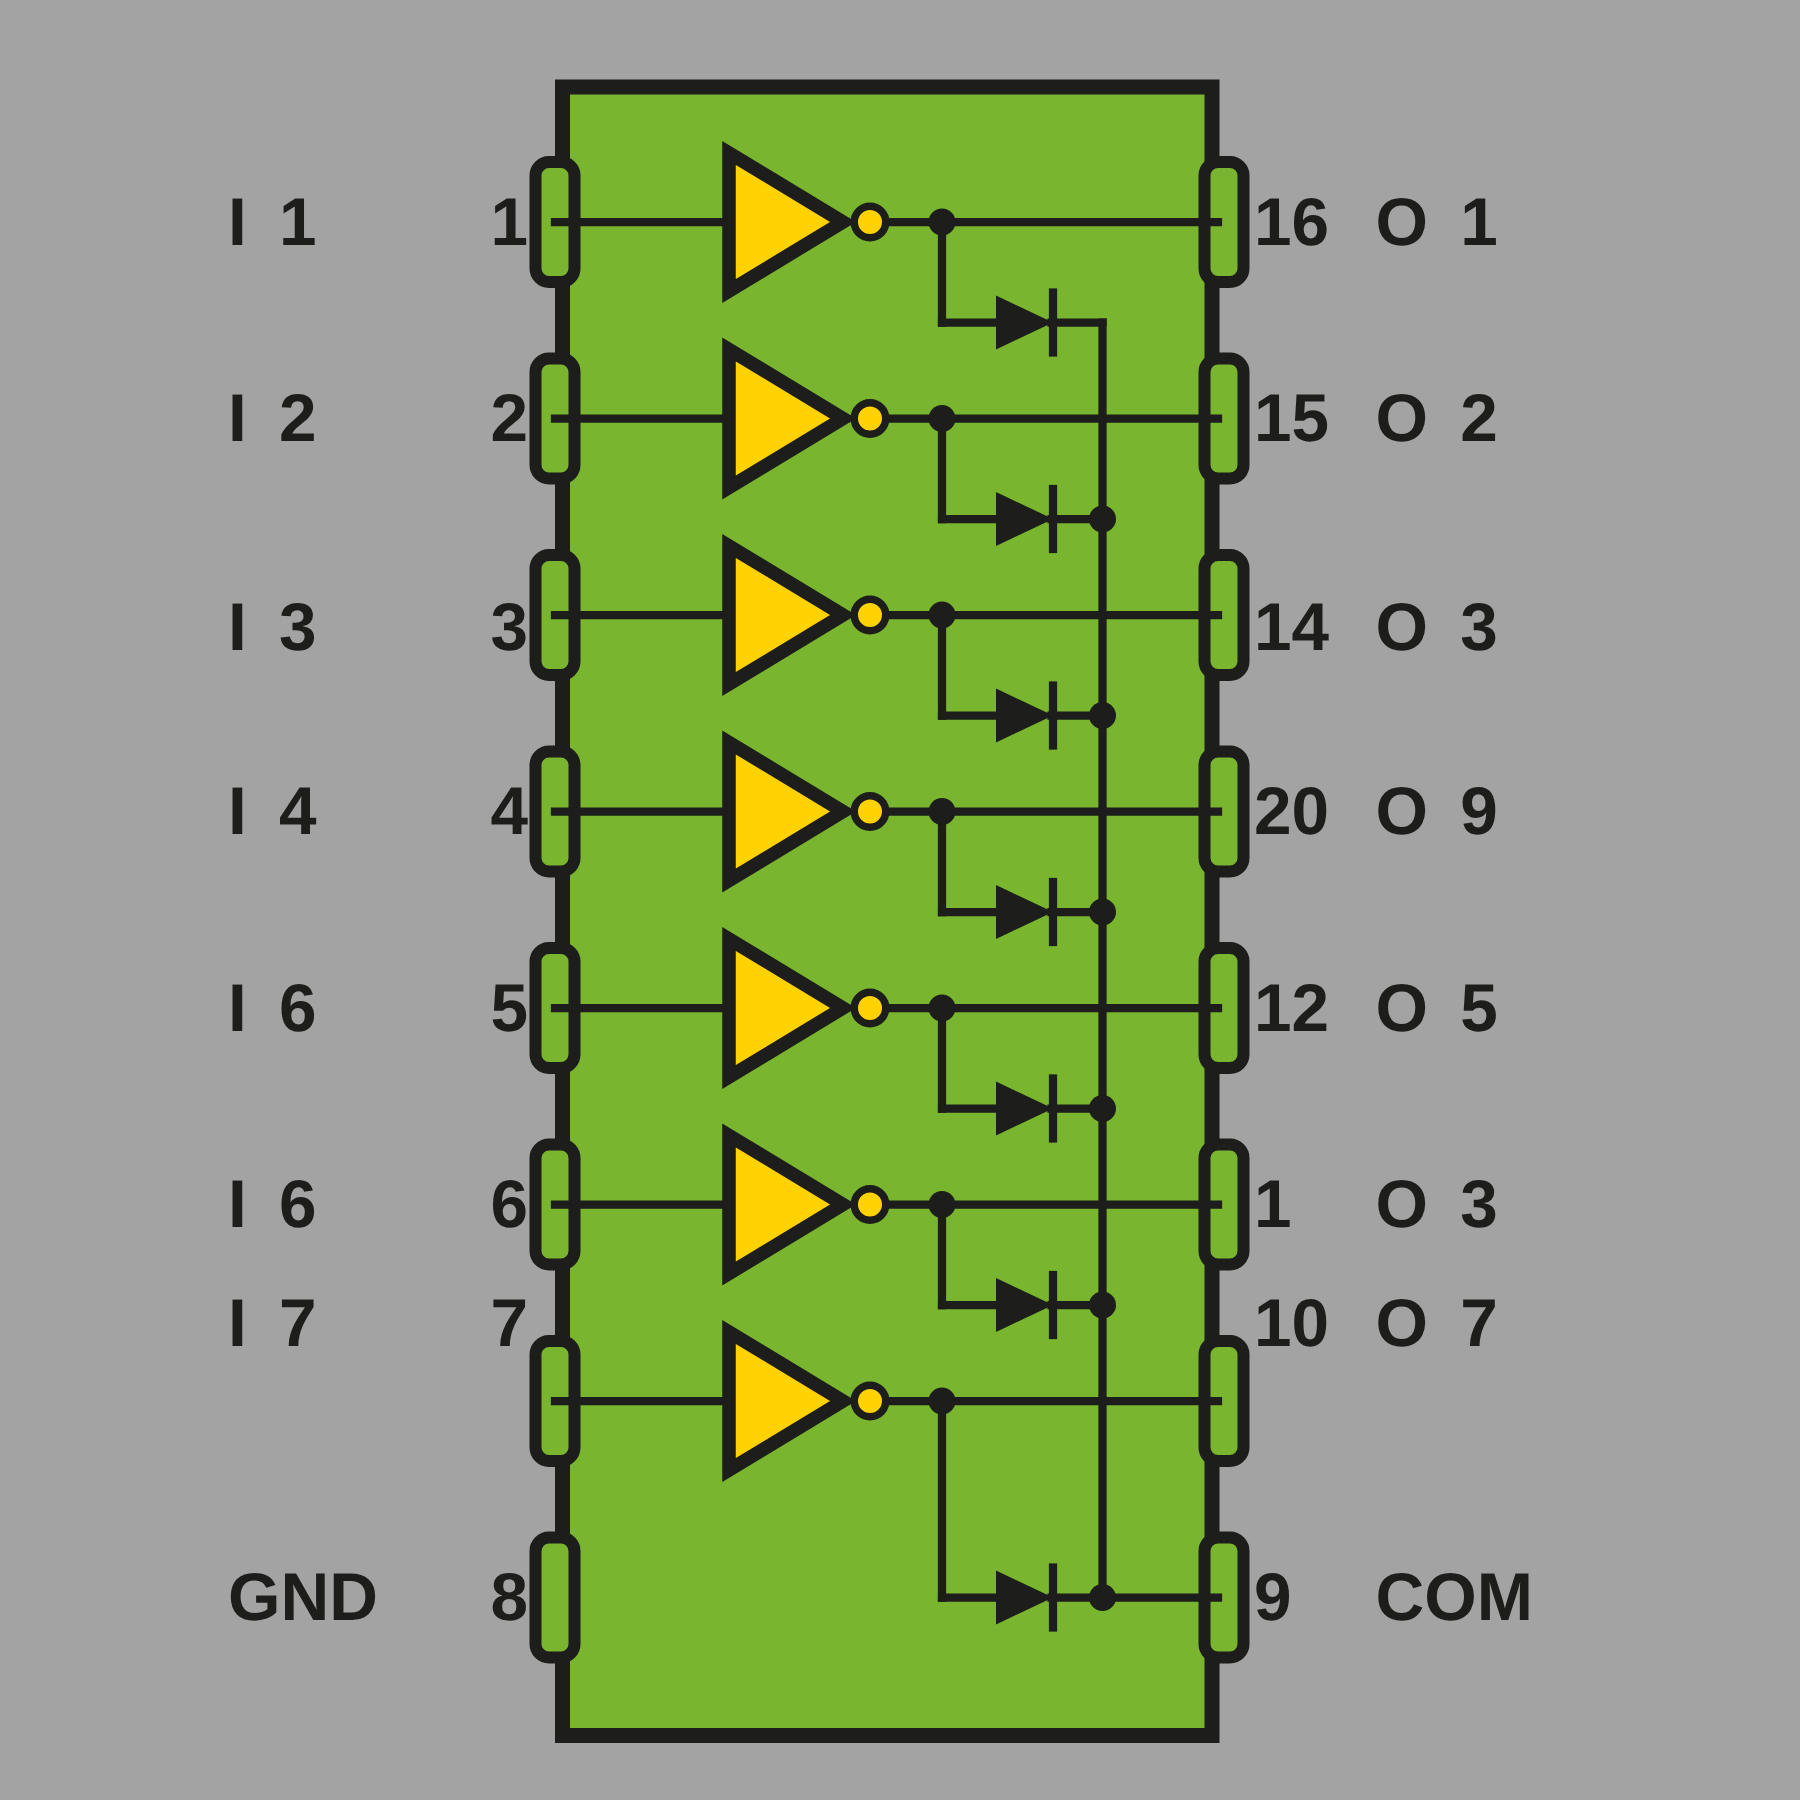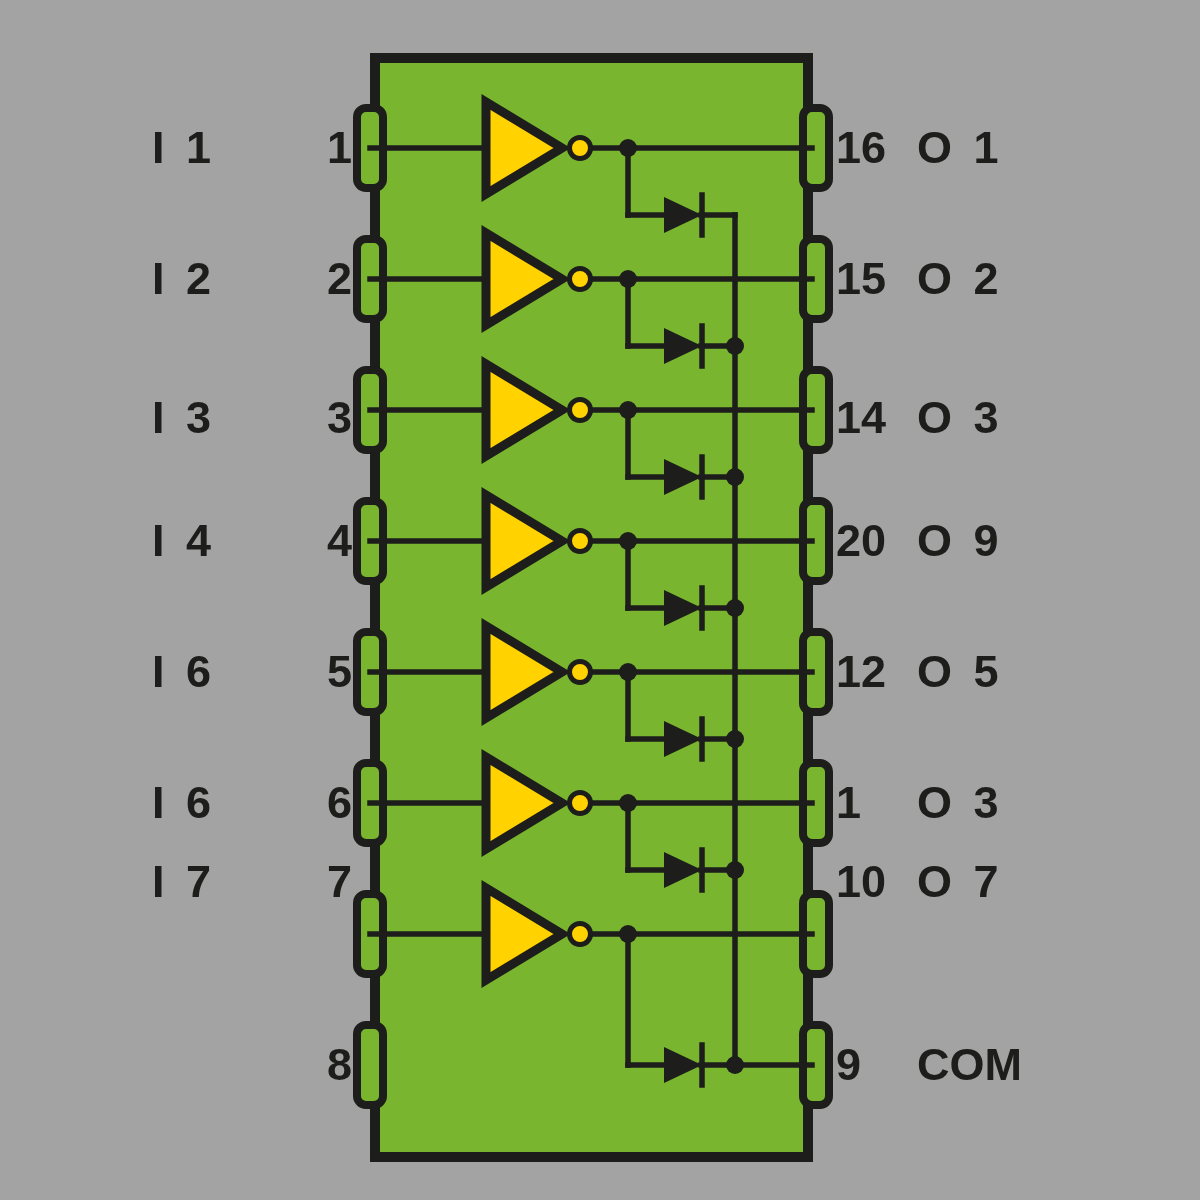--- a/index.html
+++ b/index.html
@@ -146,17 +146,18 @@
   <div class="cell lbl-left r5">I 6</div>
   <div class="cell num-left r5">6</div>
   <div class="cell num-right r5">1</div>
   <div class="cell lbl-right r5">O 3</div>
 
   <div class="cell lbl-left r6">I 7</div>
   <div class="cell num-left r6">7</div>
   <div class="cell num-right r6">10</div>
   <div class="cell lbl-right r6">O 7</div>
 
+  <div class="cell lbl-left r7">GND</div>
   <div class="cell num-left r7">8</div>
   <div class="cell num-right r7">9</div>
   <div class="cell lbl-right r7">COM</div>
 
 </div>
 
 </body></html>

